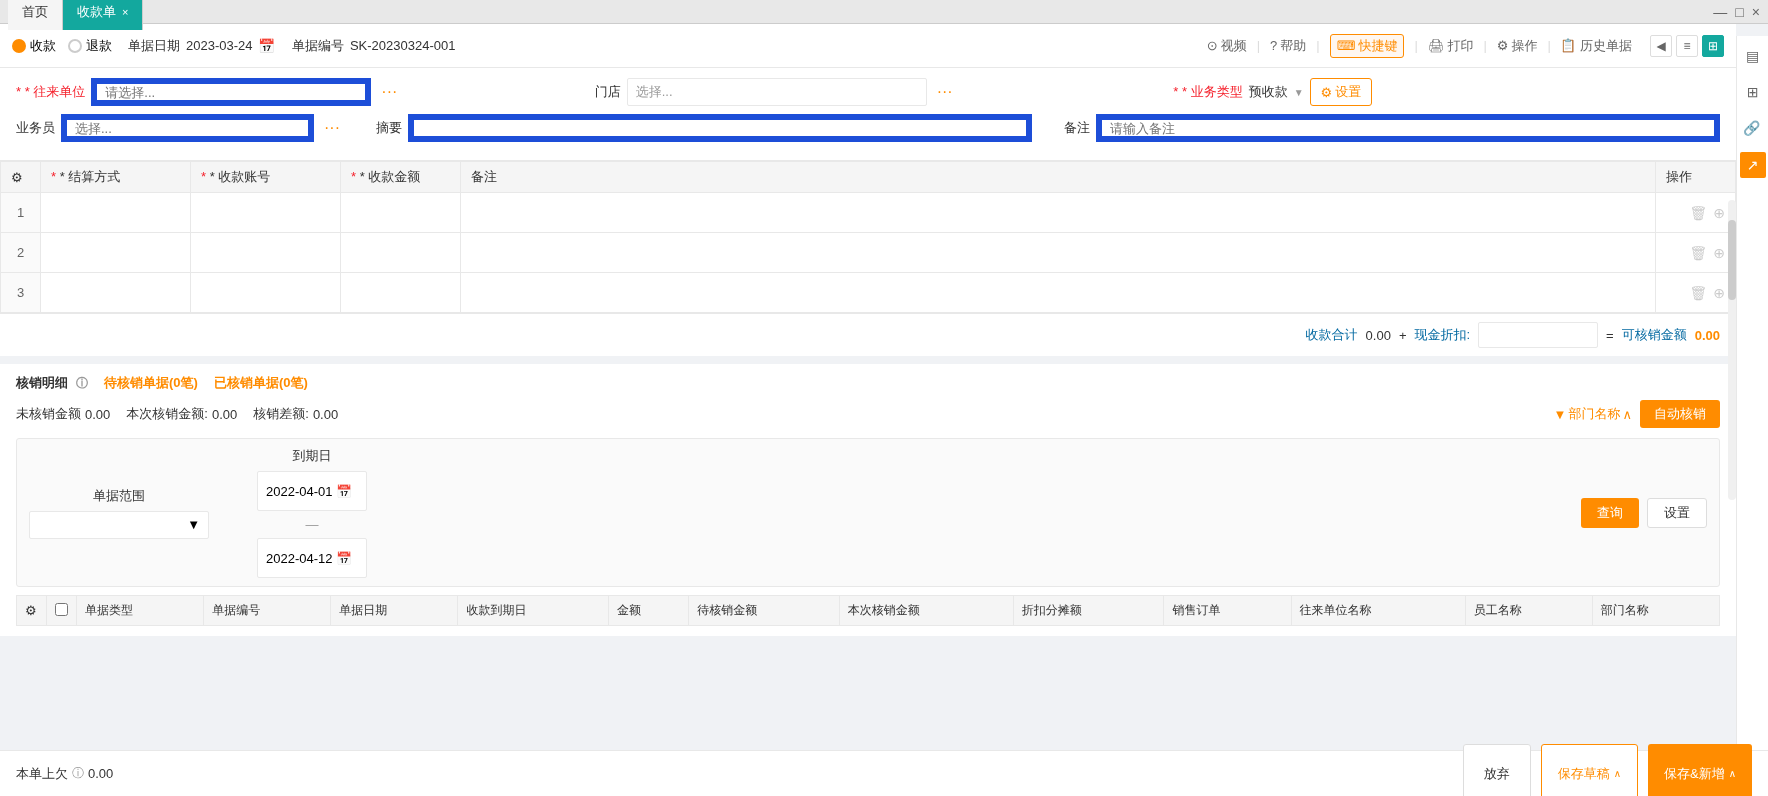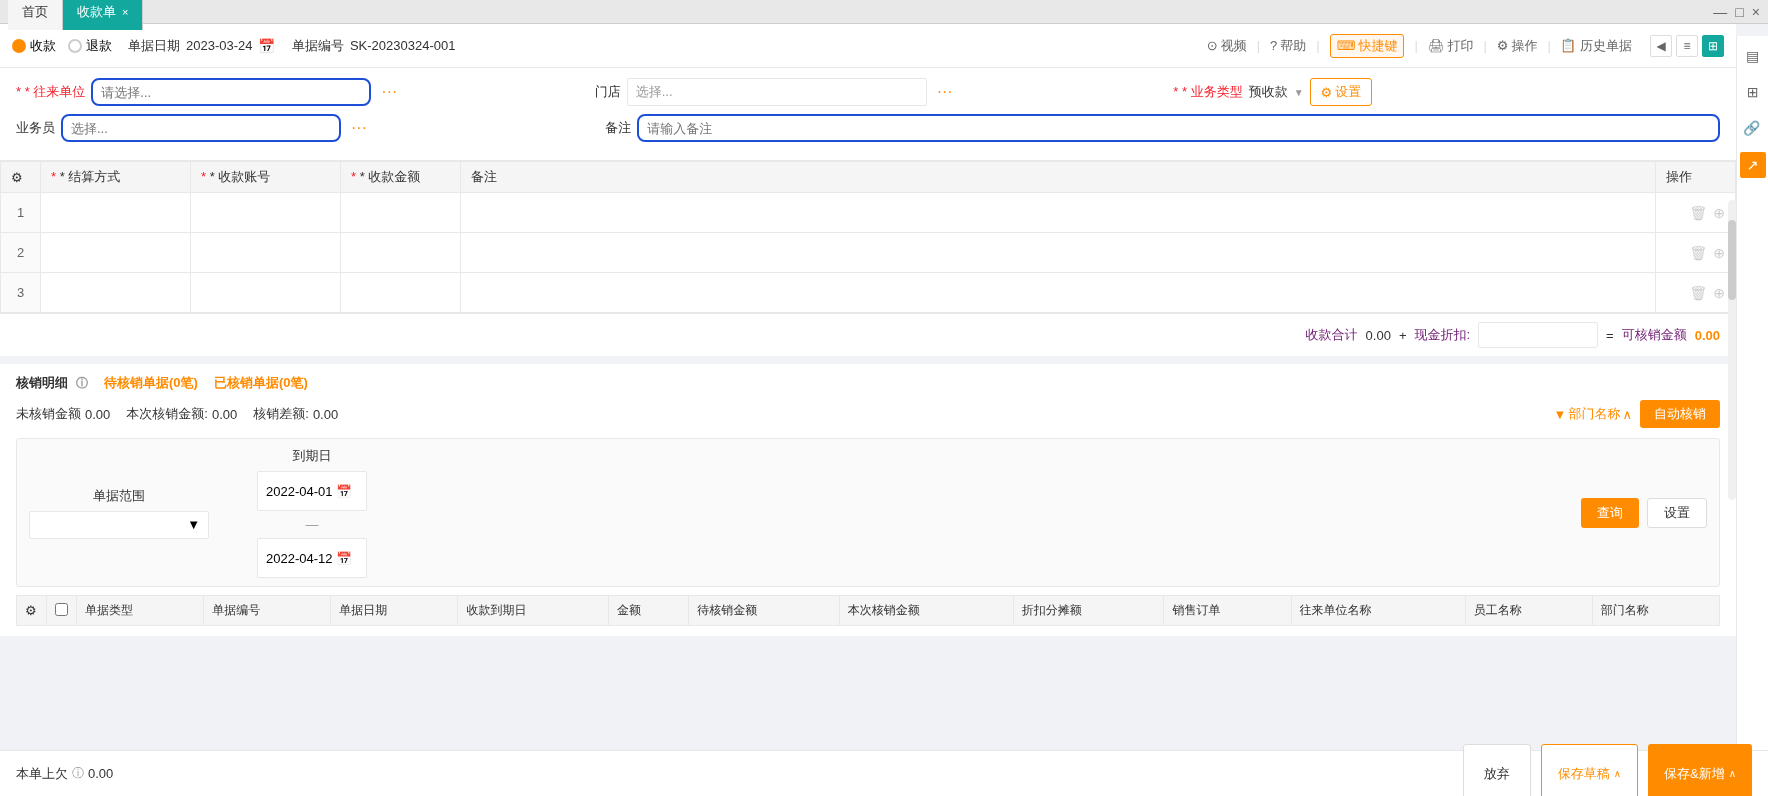--- a/index.html
+++ b/index.html
@@ -45,21 +45,21 @@
     .form-area {
       background: #fff; padding: 10px 16px; border-bottom: 1px solid #e8e8e8;
     }
     .form-row { display: flex; align-items: center; gap: 0; margin-bottom: 8px; }
     .form-field { display: flex; align-items: center; gap: 6px; flex: 1; }
     .form-field-label { color: #f5222d; white-space: nowrap; }
     .form-field-label.required::before { content: '* '; color: #f5222d; }
     .form-field-label.normal { color: #333; }
     .form-field-label.normal::before { content: ''; }
     .form-input {
-      flex: 1; height: 28px; border: 2px solid #1d4ed8; border-radius: 8px;
+      flex: 1; height: 28px; border: 6px solid #1d4ed8; border-radius: 0;
       padding: 0 8px; color: #999; outline: none; min-width: 0;
     }
     .more-btn { color: #ff8c00; cursor: pointer; font-size: 16px; padding: 0 4px; }
     .select-field {
       flex: 1; height: 28px; border: 1px solid #e8e8e8; border-radius: 2px;
       display: flex; align-items: center; padding: 0 8px; color: #999; cursor: pointer;
       justify-content: space-between; min-width: 0;
     }
     .dropdown-arrow { color: #999; font-size: 10px; }
     .business-type { display: flex; align-items: center; gap: 6px; }
@@ -86,21 +86,21 @@
     .col-account { width: 150px; }
     .col-amount { width: 120px; }
     .col-remark { }
     .col-ops { width: 80px; text-align: right; }
 
     
     .summary-row {
       background: #fff; display: flex; align-items: center; justify-content: flex-end;
       padding: 8px 16px; gap: 8px; border-top: 1px solid #e8e8e8; color: #333;
     }
-    .summary-row .label { color: #701a75; }
+    .summary-row .label { color: #0369a1; }
     .summary-row .value { color: #333; }
     .summary-row .orange { color: #ff8c00; font-weight: bold; }
     .summary-input {
       width: 120px; height: 26px; border: 1px solid #e8e8e8; border-radius: 2px;
       padding: 0 6px; outline: none;
     }
 
     
     .recon-section { background: #fff; margin-top: 8px; padding: 10px 16px; }
     .recon-title { display: flex; align-items: center; gap: 8px; margin-bottom: 8px; font-size: 14px; font-weight: bold; color: #333; }
@@ -318,20 +318,24 @@
       </div>
     </div>
 
     <div class="form-row">
       <div class="form-field">
         <span class="form-field-label normal">业务员</span>
         <input class="form-input" type="text" style="max-width: 280px;" placeholder="选择...">
         <span class="more-btn">···</span>
       </div>
 
+      <div class="form-field" style="margin-left:32px; flex:2;">
+        <span class="form-field-label normal">摘要</span>
+        <input class="form-input" type="text" style="flex: 1 1 0%;">
+      </div>
 
       <div class="form-field" style="margin-left:32px; flex:2;">
         <span class="form-field-label normal">备注</span>
         <input class="form-input" type="text" style="flex: 1 1 0%;" placeholder="请输入备注">
       </div>
     </div>
   </div>
 
   <div class="table-wrapper">
     <table class="data-table">

